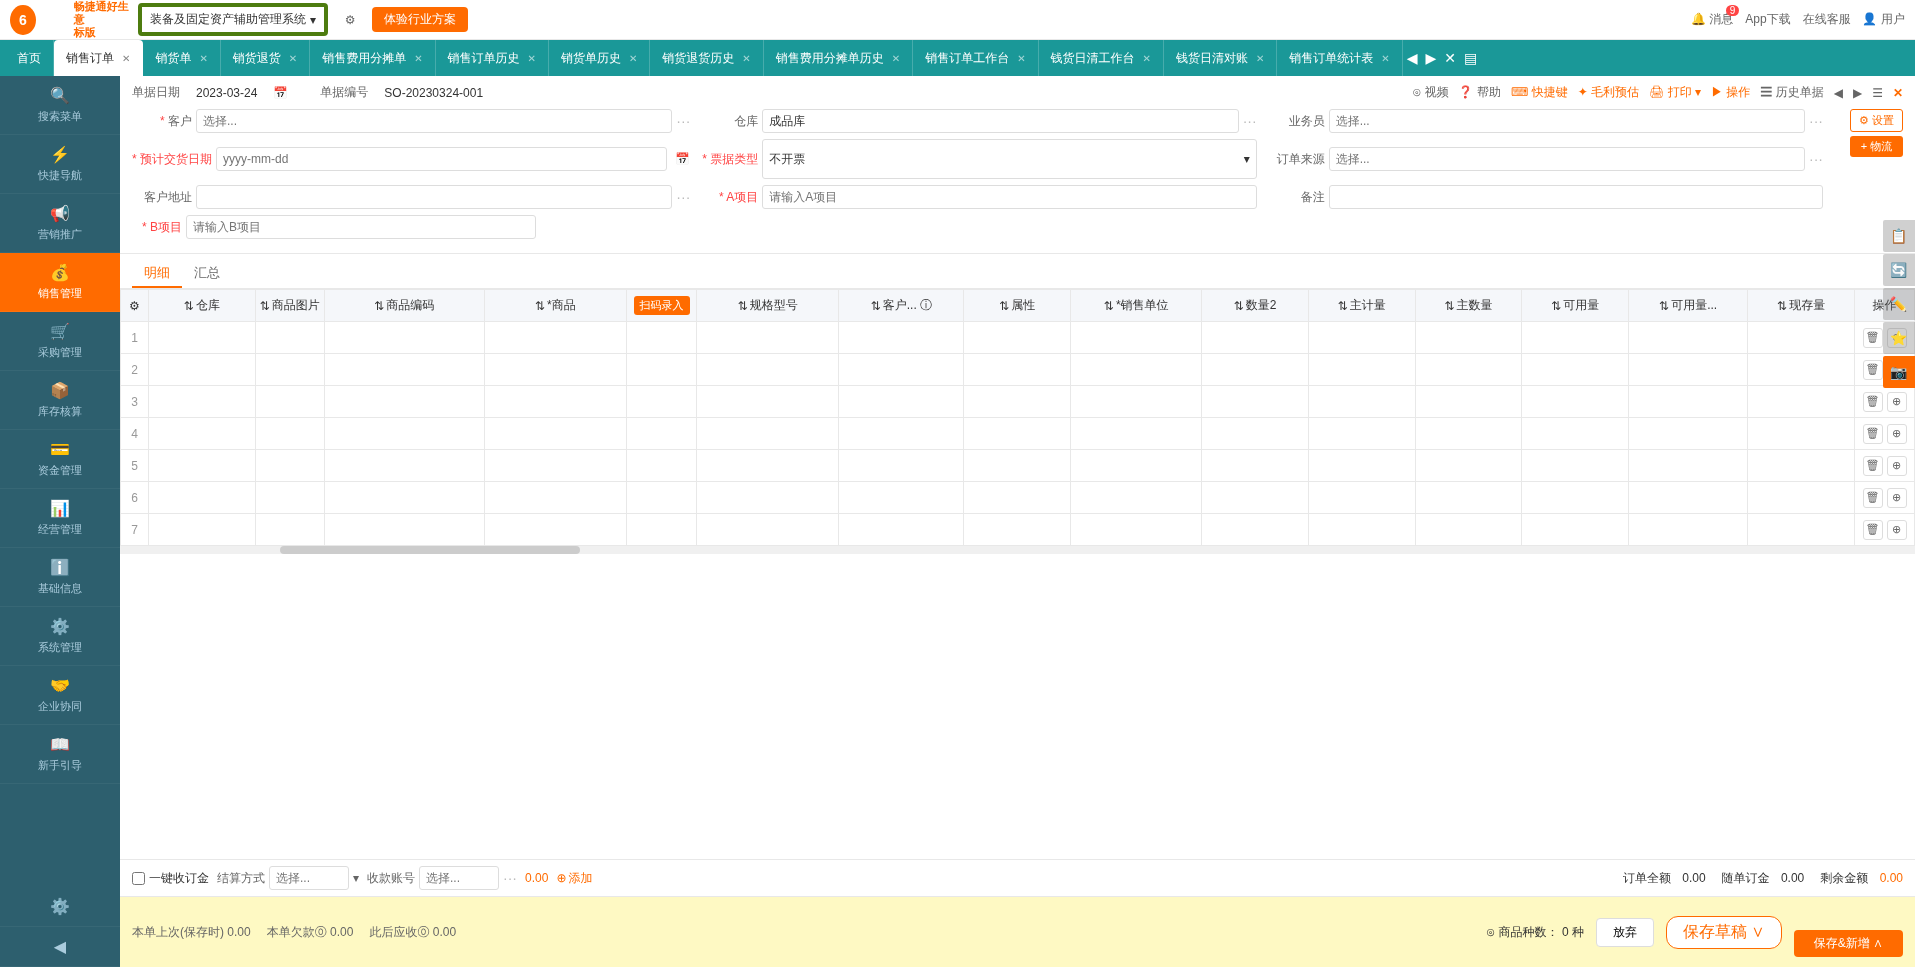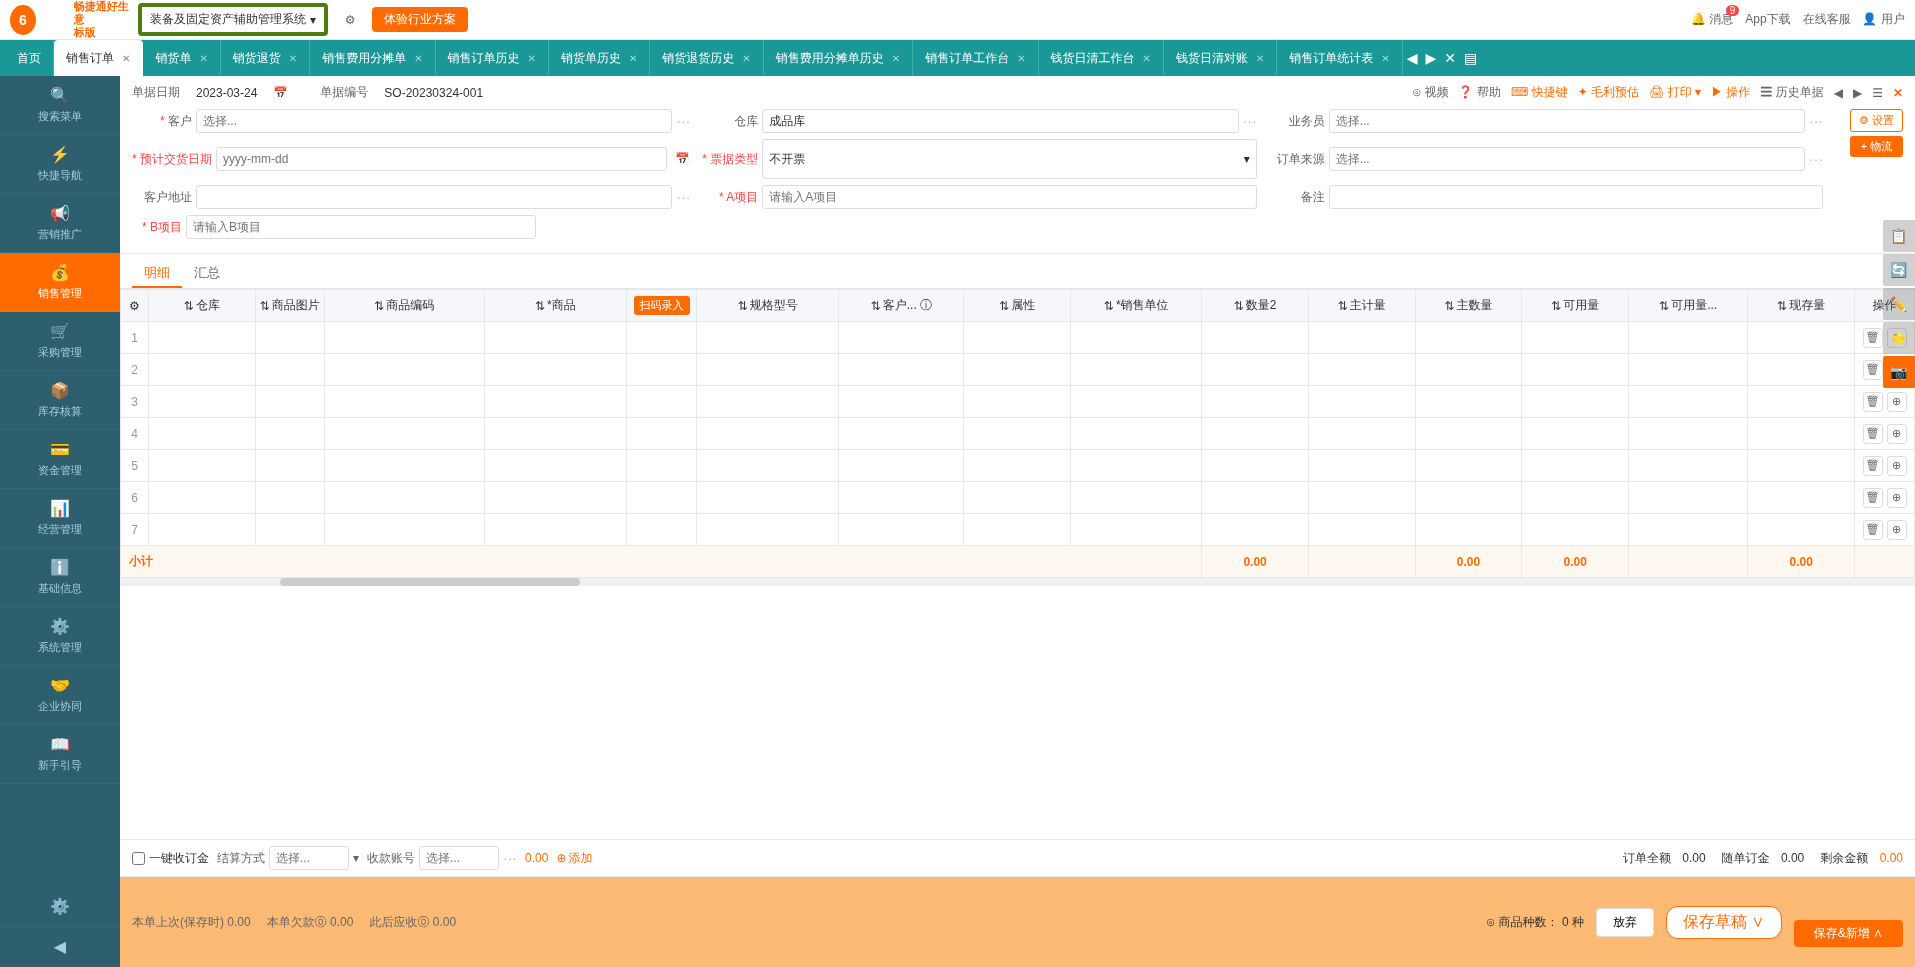--- a/index.html
+++ b/index.html
@@ -72,21 +72,21 @@
     .summary-row td { background: #fff8f0; font-weight: bold; color: #ff6b00; }
     
     
     .table-footer { background: #fff; border-top: 1px solid #e8e8e8; padding: 6px 12px; display: flex; align-items: center; gap: 8px; font-size: 12px; }
     .checkbox-label { display: flex; align-items: center; gap: 4px; cursor: pointer; color: #333; }
     .footer-field { display: flex; align-items: center; gap: 4px; color: #666; }
     .footer-amount { color: #ff6b00; }
     .add-btn { color: #ff6b00; cursor: pointer; display: flex; align-items: center; gap: 2px; }
     
     
-    .bottom-bar { background: #fdba74; border-top: 1px solid #e8e8e8; padding: 20px 12px; display: flex; align-items: center; justify-content: space-between; font-size: 12px; }
+    .bottom-bar { background: #fef9c3; border-top: 1px solid #e8e8e8; padding: 10px 12px; display: flex; align-items: center; justify-content: space-between; font-size: 12px; }
     .bottom-info { display: flex; gap: 16px; color: #666; }
     .bottom-right { display: flex; align-items: center; gap: 12px; }
     .btn-discard { border: 1px solid #ddd; background: #fff; padding: 5px 16px; border-radius: 4px; cursor: pointer; font-size: 12px; }
     .btn-save-draft { border: 1px solid #ff6b00; background: #fff; color: #ff6b00; padding: 5px 16px; border-radius: 12px; cursor: pointer; font-size: 16px; }
     .btn-save-new { background: #ff6b00; color: white; border: none; padding: 5px 20px; border-radius: 4px; cursor: pointer; font-size: 12px; margin-top: 23px; }
     .float-btn { width: 32px; height: 32px; background: rgba(0,0,0,0.15); display: flex; align-items: center; justify-content: center; cursor: pointer; color: white; font-size: 14px; border-radius: 2px 0 0 2px; }
     
     .scrollbar-area { height: 8px; background: #f0f0f0; overflow: hidden; }
     .scrollbar-thumb { height: 8px; width: 300px; background: #ccc; border-radius: 4px; margin-left: 160px; }
     
@@ -582,30 +582,20 @@
                 <td></td>
                 <td></td>
                 <td></td>
               <td>
                   <div class="row-actions">
                     <button class="row-action-btn">🗑</button>
                     <button class="row-action-btn">⊕</button>
                   </div>
                 </td>
             </tr>
-            <tr class="summary-row">
-              <td colspan="10" style="text-align:left; padding-left:8px; color:#ff6b00; font-weight:bold;">小计</td>
-              <td style="color:#ff6b00;font-weight:bold;">0.00</td>
-              <td></td>
-              <td style="color:#ff6b00;font-weight:bold;">0.00</td>
-              <td style="color:#ff6b00;font-weight:bold;">0.00</td>
-              <td></td>
-              <td style="color:#ff6b00;font-weight:bold;">0.00</td>
-              <td></td>
-            </tr>
           </tbody>
         </table>
       </div>
 
       <div class="scrollbar-area">
         <div class="scrollbar-thumb"></div>
       </div>
     </div>
 
     <div class="table-footer">

